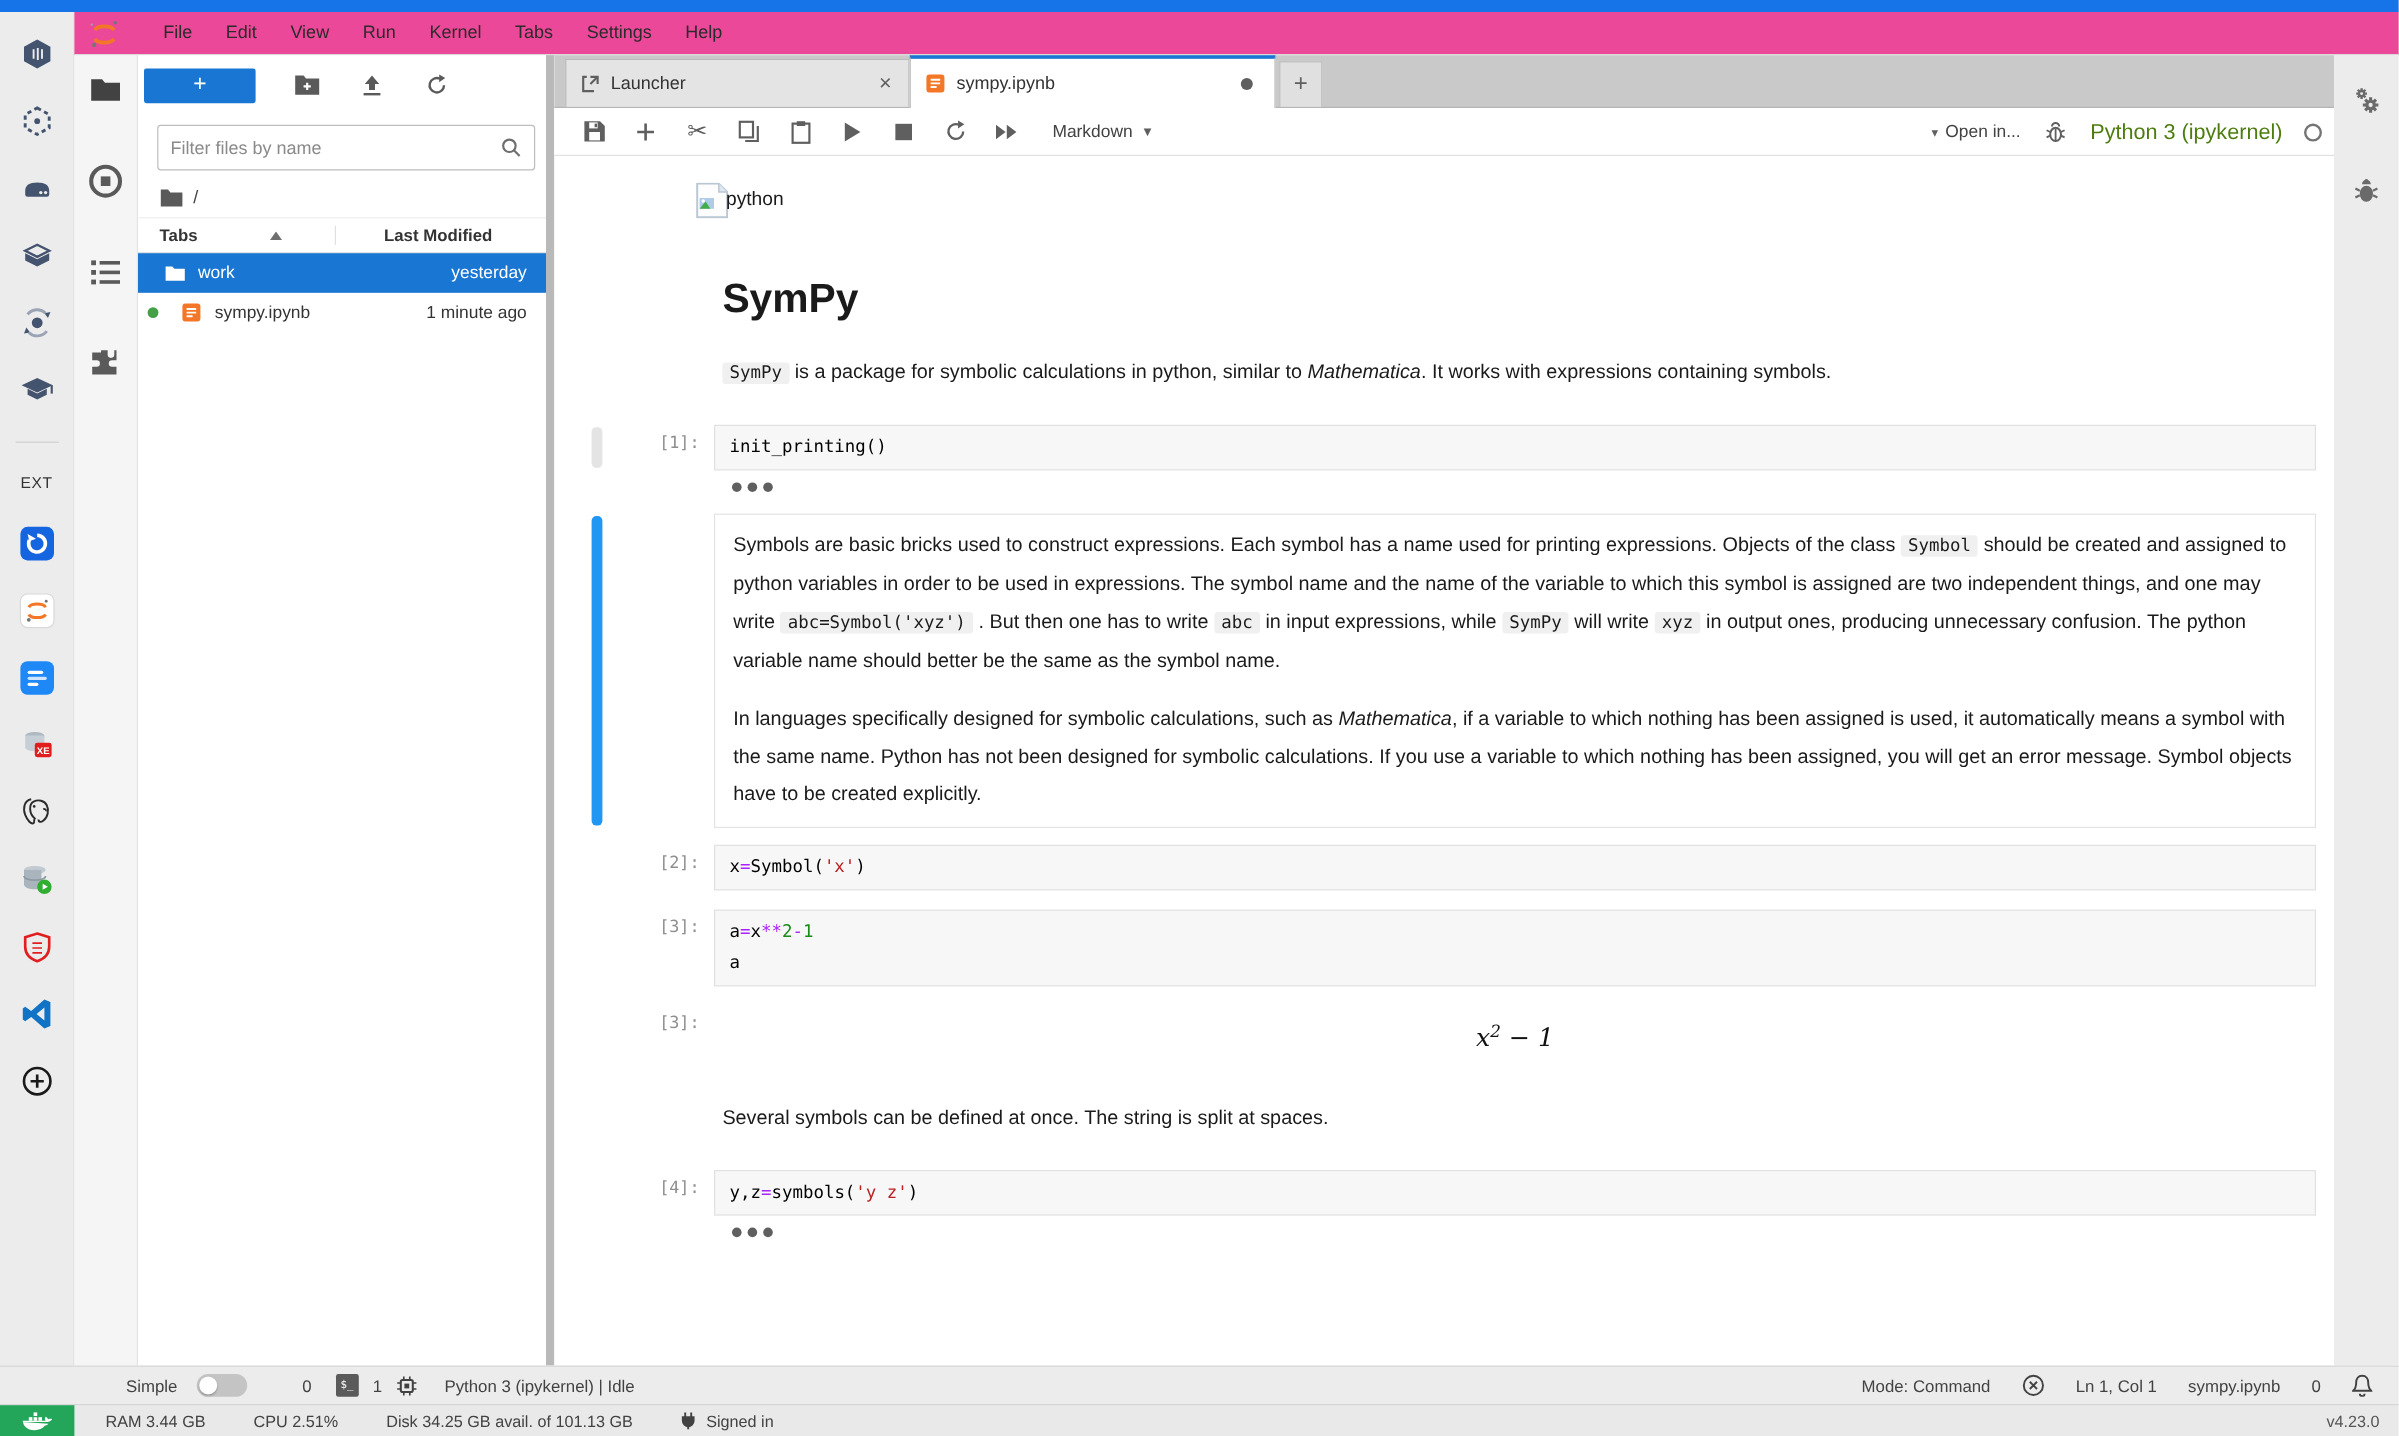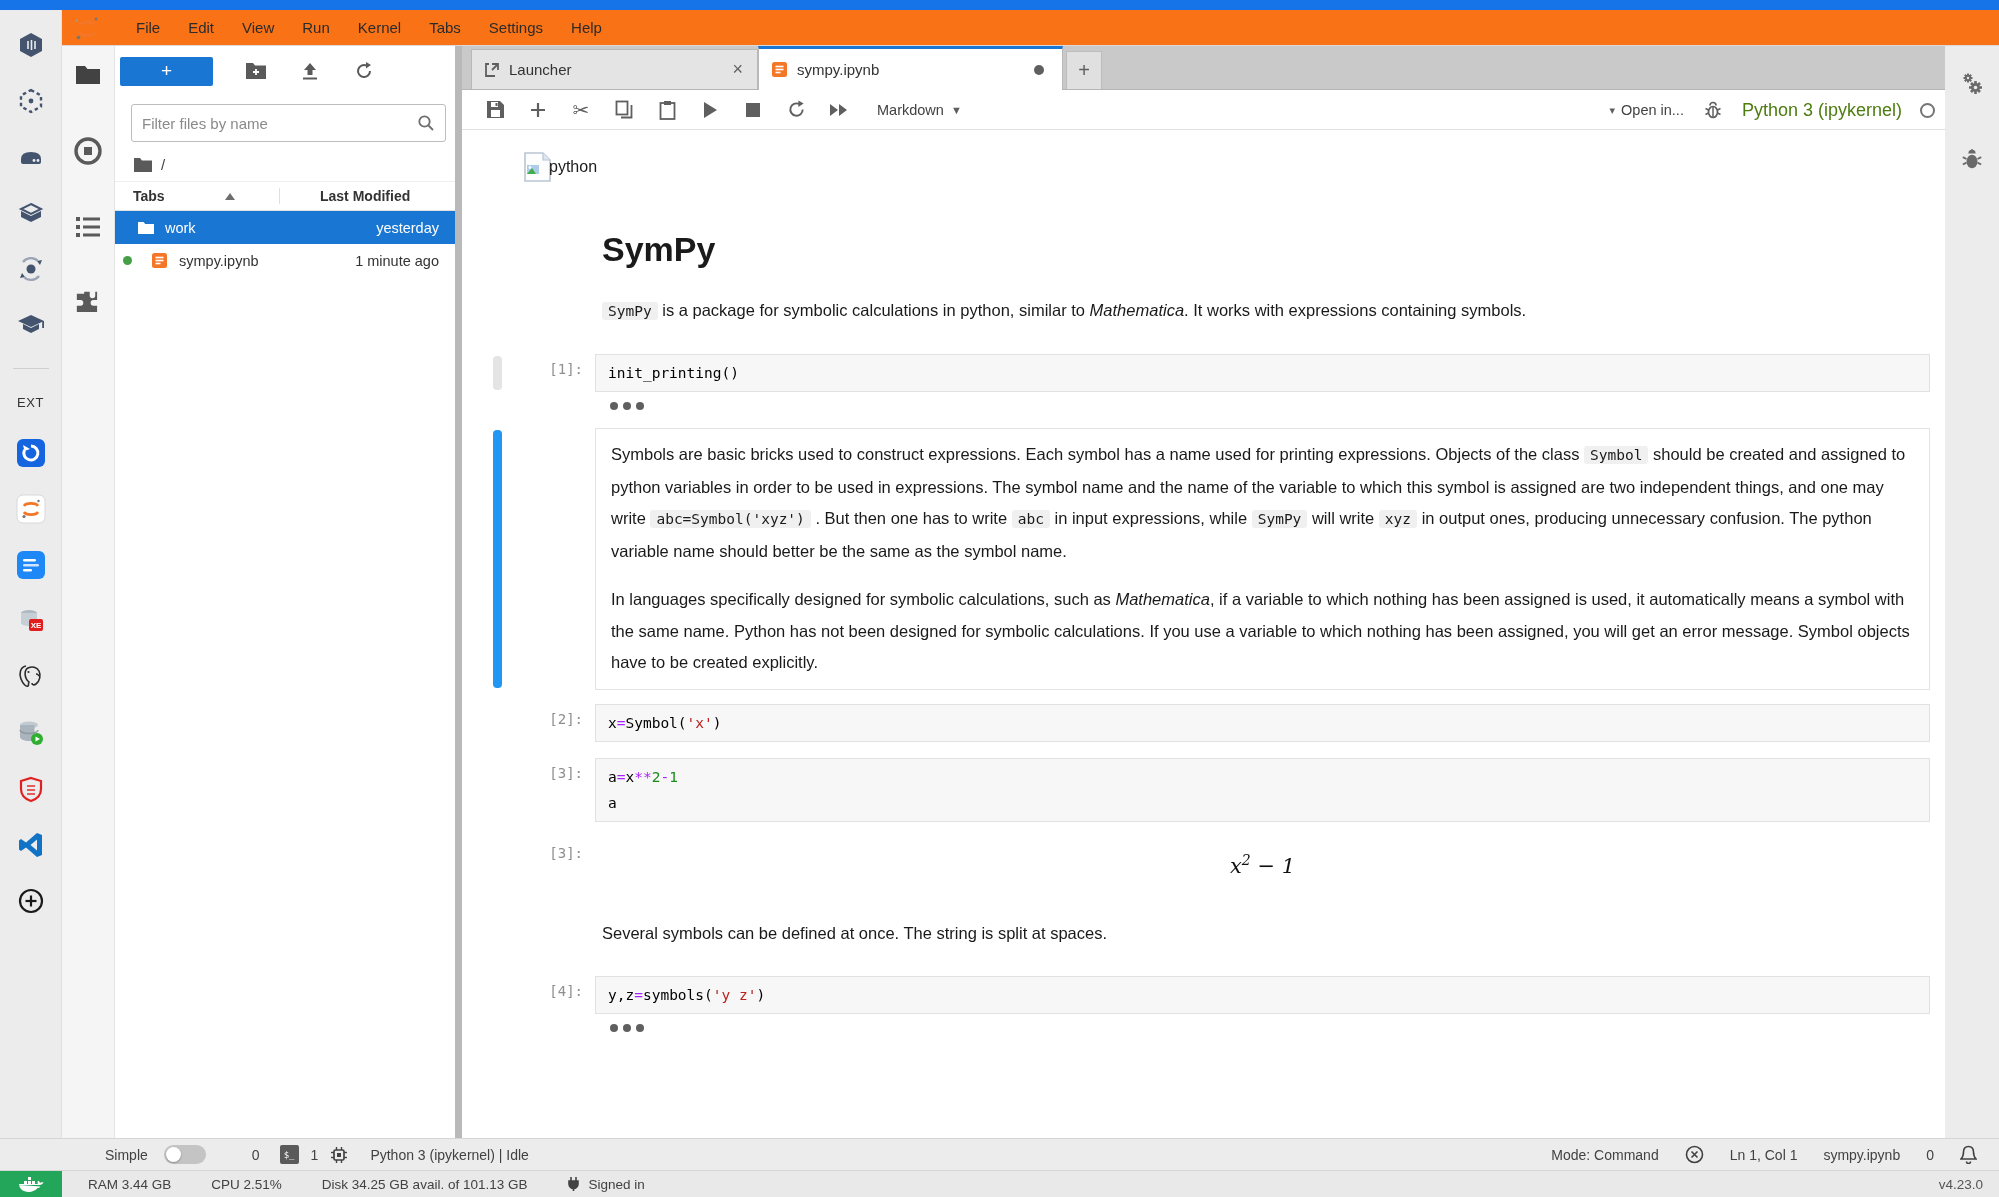--- a/index.html
+++ b/index.html
@@ -10,21 +10,21 @@
   
   #topbar { left:0; top:0; width:1999px; height:10px; background:#1774e8; }
 
   
   #dock { left:0; top:10px; width:62px; height:1160px; background:#ececec; border-right:1px solid #e0e0e0; display:flex; flex-direction:column; align-items:center; padding-top:18px; }
   .dock-ic { width:34px; height:34px; display:flex; align-items:center; justify-content:center; margin-bottom:22px; cursor:pointer; }
   .dock-div { width:36px; height:1px; background:#cfcfcf; margin:4px 0 18px 0; }
   .dock-ext { font-size:13px; color:#333; letter-spacing:.5px; margin:8px 0 26px 0; }
 
   
-  #menubar { left:62px; top:10px; width:1937px; height:36px; background:#f97316; border-bottom:1px solid #dadada; display:flex; align-items:center; padding-left:10px; }
+  #menubar { left:62px; top:10px; width:1937px; height:36px; background:#ec4899; border-bottom:1px solid #dadada; display:flex; align-items:center; padding-left:10px; }
   #jlogo { width:30px; height:28px; margin-right:20px; }
   .menu-item { font-size:15px; color:#2b2b2b; padding:0 14px; cursor:pointer; }
 
   
   #jl-sidebar { left:62px; top:46px; width:53px; height:1092px; background:#f5f5f5; border-right:1px solid #e4e4e4; display:flex; flex-direction:column; align-items:center; padding-top:14px; }
   .jl-side-ic { width:30px; height:30px; margin-bottom:46px; display:flex; align-items:center; justify-content:center; cursor:pointer; }
 
   
   #filebrowser { left:115px; top:46px; width:340px; height:1092px; background:#fff; }
   #fb-toolbar { height:50px; display:flex; align-items:center; padding-left:5px; }
@@ -77,21 +77,21 @@
   .collapser.blue { background:#2196f3; }
   .code-box { flex:1; margin-right:15px; background:#f7f7f7; border:1px solid #e1e1e1; padding:5px 12px; font-family:"DejaVu Sans Mono",monospace; font-size:14.5px; line-height:26px; color:#000; cursor:text; }
   .tk-kw { color:#008000; font-weight:700; }
   .tk-op { color:#aa22ff; }
   .tk-str { color:#ba2121; }
   .tk-num { color:#1a8c1a; }
   .md-box { flex:1; margin-right:15px; border:1px solid #e3e3e3; background:#fff; padding:10px 15px; font-size:16.5px; line-height:31.5px; color:#1a1a1a; cursor:text; }
   .md-box p + p { margin-top:17px; }
   .nbk-md { margin-left:140px; margin-right:70px; font-size:16.5px; line-height:26px; color:#1a1a1a; }
   .nbk-title { margin-left:140px; font-size:34px; font-weight:700; color:#1a1a1a; }
-  .nbk-image { margin-left:64px; display:flex; align-items:center; }
+  .nbk-image { margin-left:120px; display:flex; align-items:center; }
   .nbk-image span { font-size:16px; color:#1a1a1a; margin-left:-2px; }
   code.chip { font-family:"DejaVu Sans Mono",monospace; font-size:14.5px; background:#f0f0f0; border-radius:3px; padding:1px 6px; }
   .nbk-dots { margin-left:148px; display:flex; gap:5px; align-items:center; cursor:pointer; }
   .nbk-dots i { width:8px; height:8px; border-radius:50%; background:#5f5f5f; }
   .out-area { flex:1; margin-right:15px; display:flex; justify-content:center; align-items:center; padding:14px 0 22px 0; }
   .math { font-family:"DejaVu Serif",serif; font-style:italic; font-size:21px; color:#111; }
   .math sup { font-size:14px; }
 
   
   #right-rail { left:1945px; top:46px; width:54px; height:1092px; background:#ececec; display:flex; flex-direction:column; align-items:center; padding-top:26px; gap:48px; }

